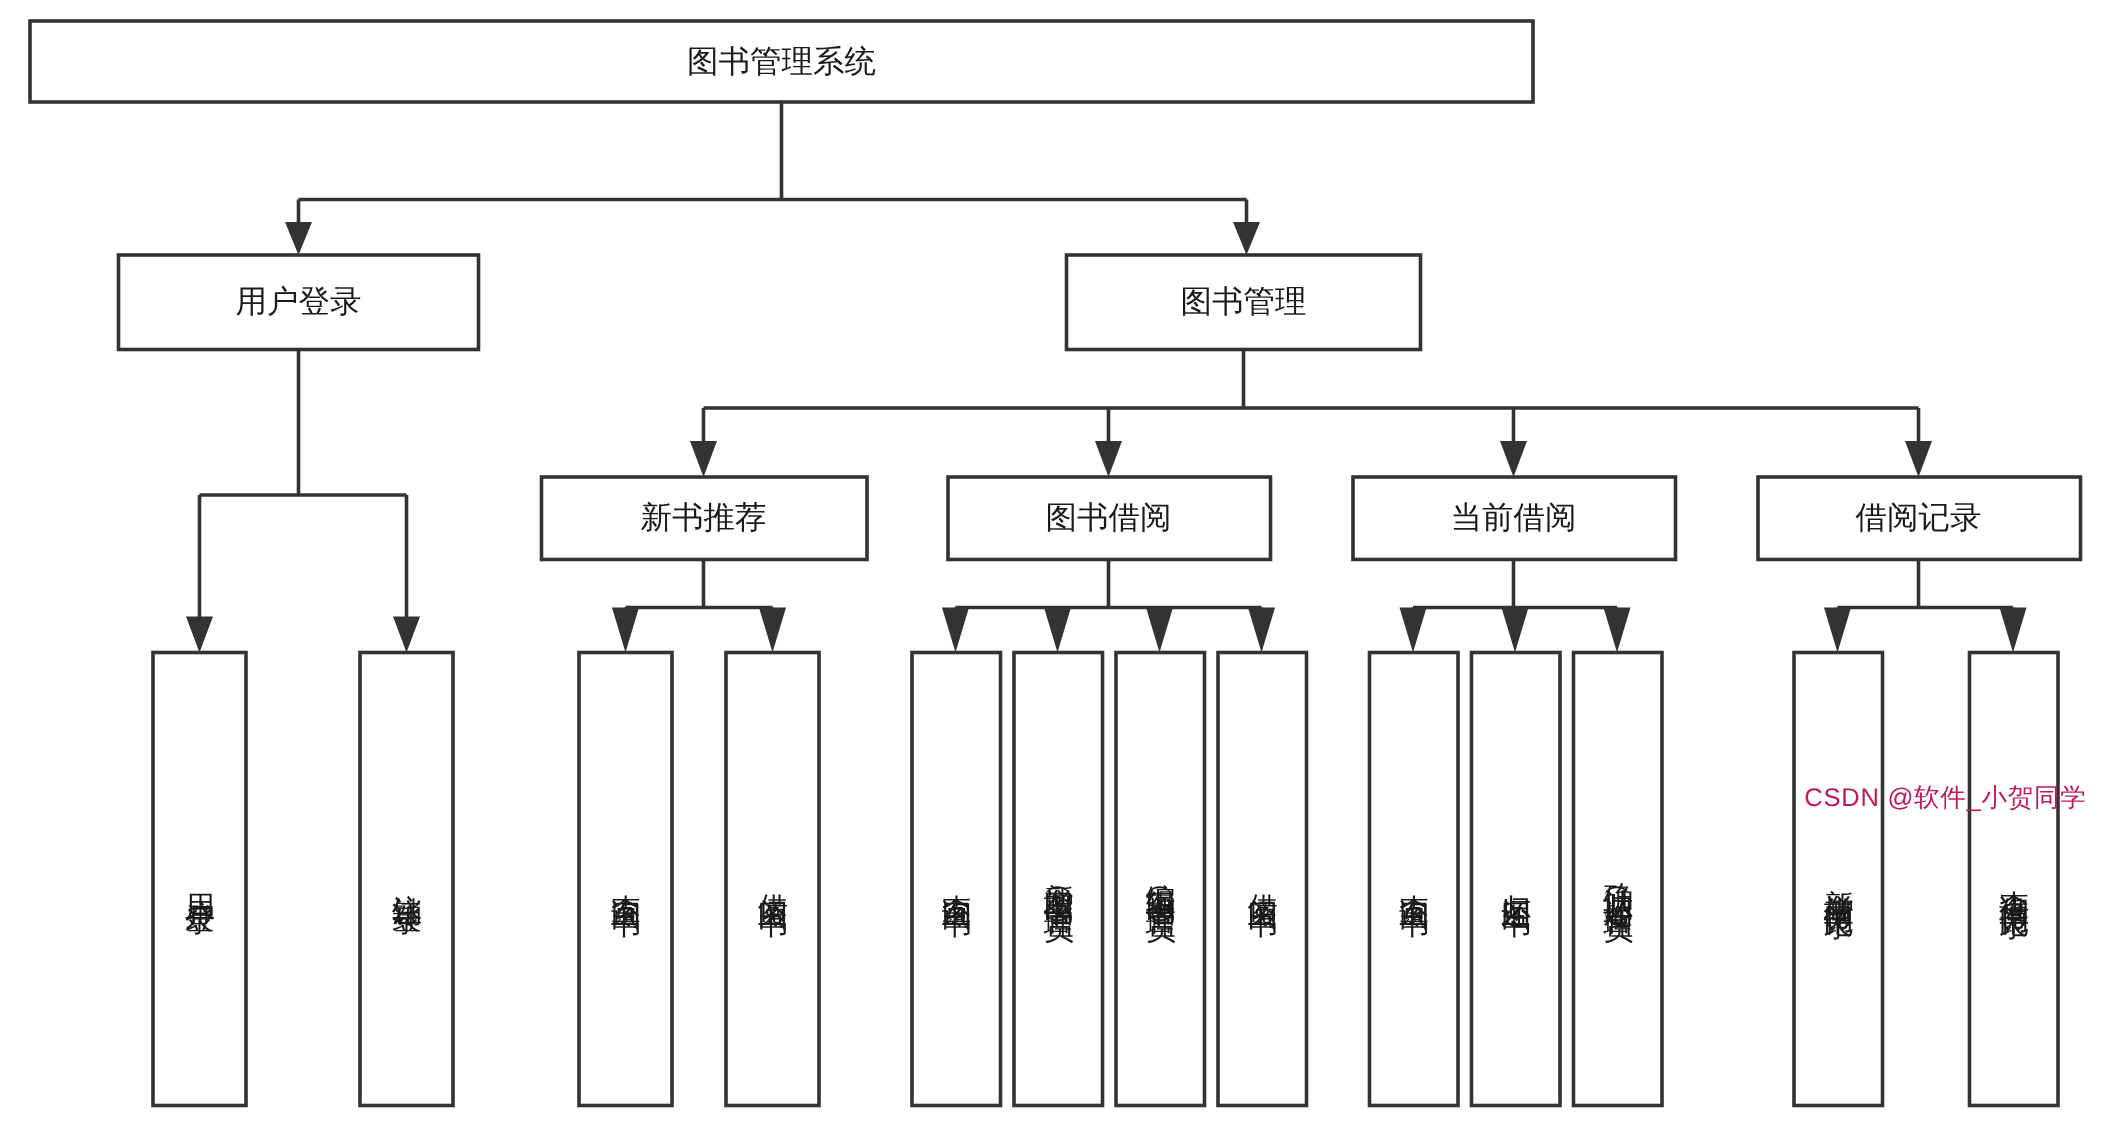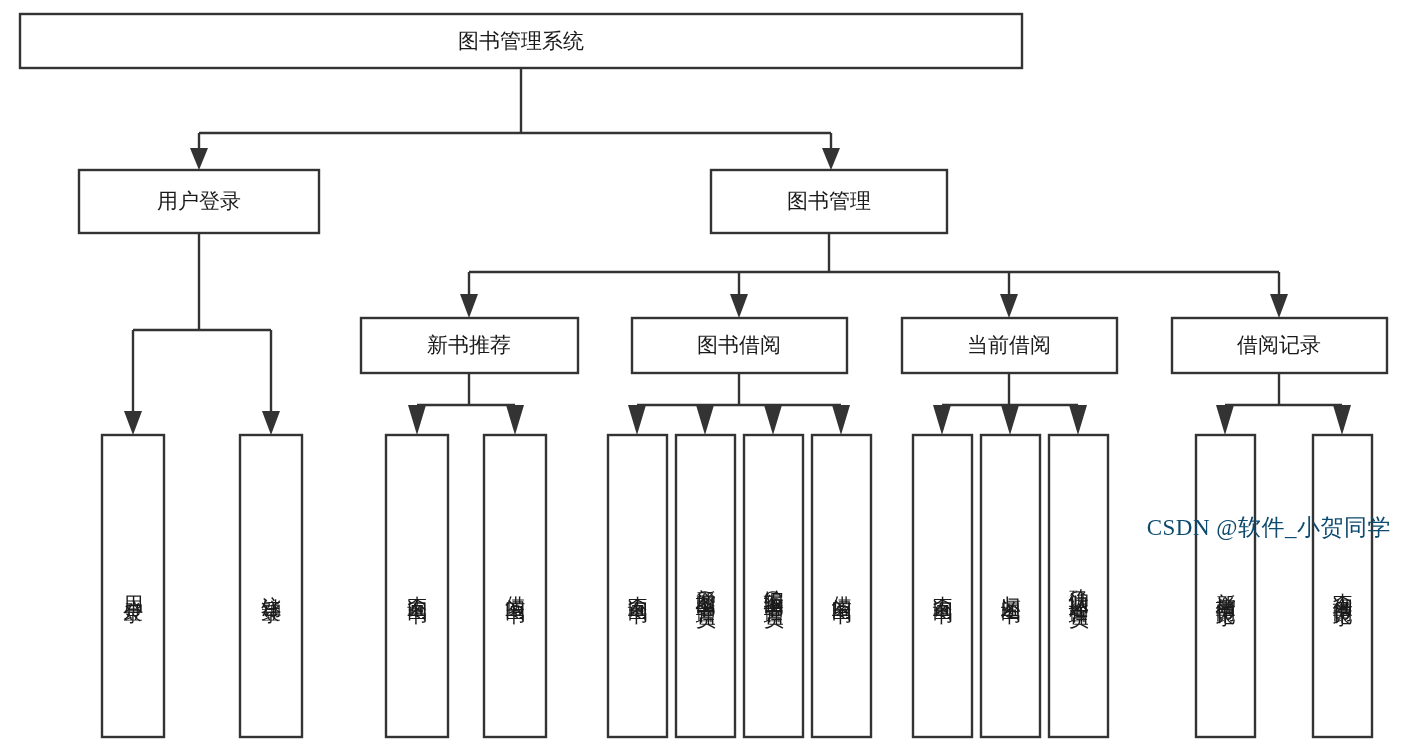--- a/index.html
+++ b/index.html
@@ -71,23 +71,23 @@
     align-items: center;
     justify-content: center;
     text-align: center;
     white-space: nowrap;
     pointer-events: none;
   }
   .watermark {
     position: absolute;
     right: 14px;
     bottom: 6px;
-    font-family: Liberation Serif, serif;
-    font-size: 23px;
-    color: #0c4a6e;
+    font-family: Liberation Sans, sans-serif;
+    font-size: 17px;
+    color: #be185d;
     letter-spacing: 0.5px;
     white-space: nowrap;
   }
 </style>
 </head>
 <body>
 
 <div id="diagram-root">
 
   <svg class="chart-svg" viewBox="0 0 1405 747" xmlns="http://www.w3.org/2000/svg">

